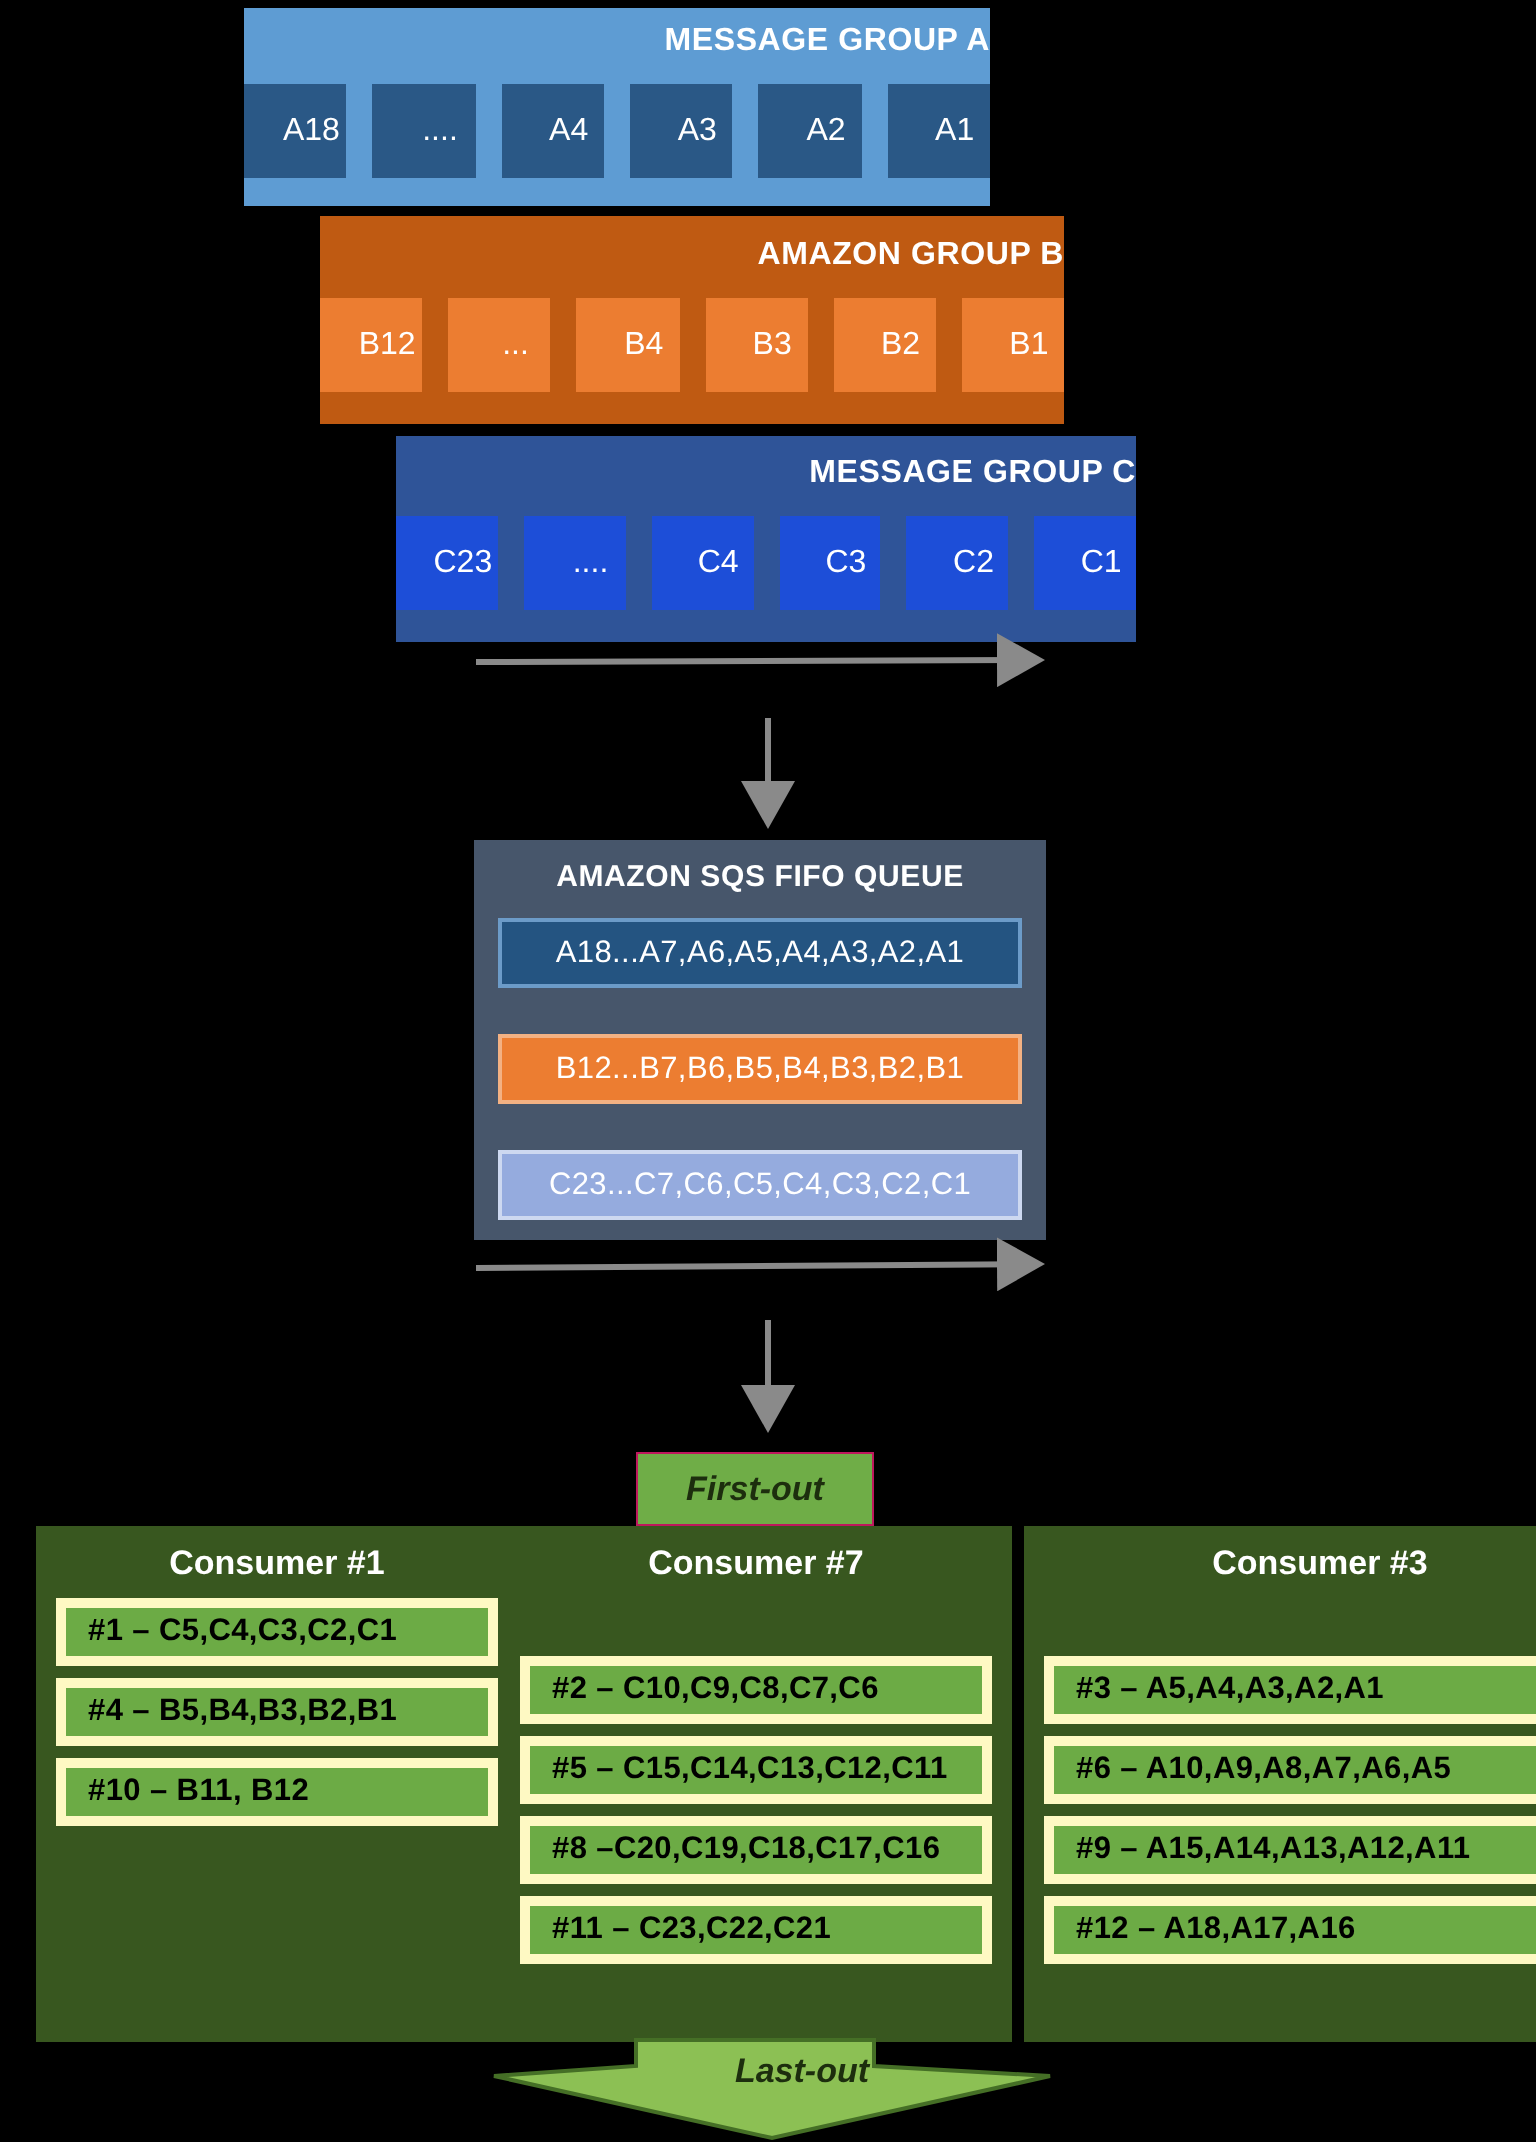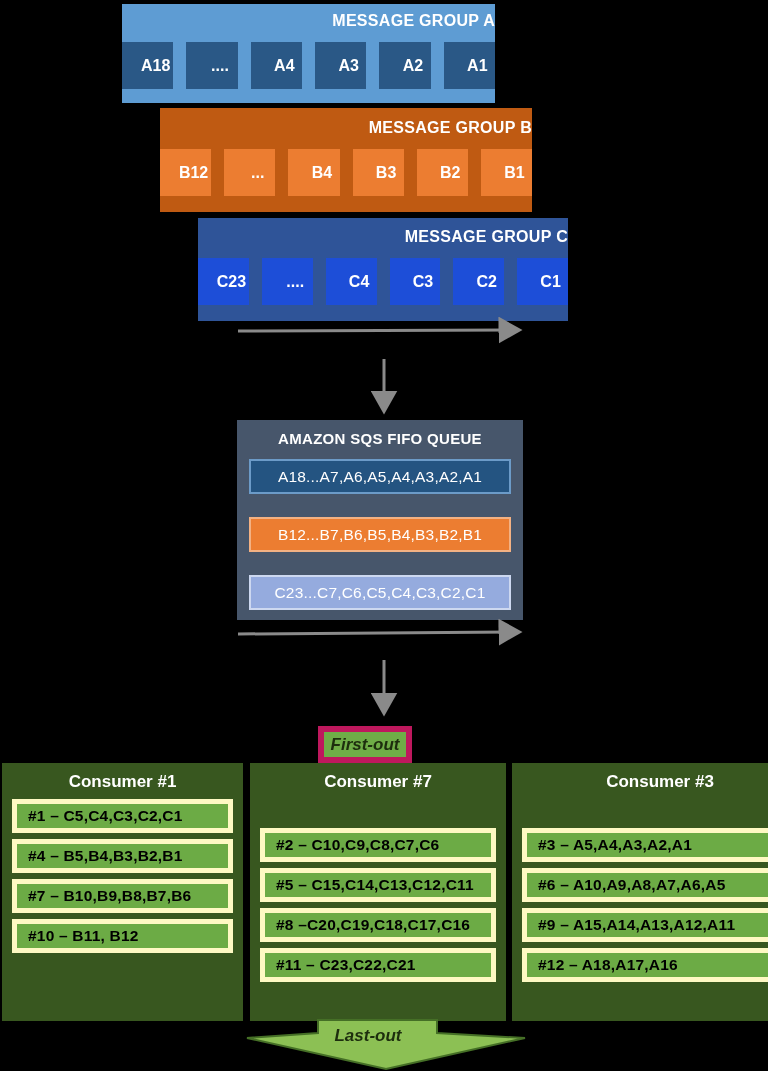--- a/index.html
+++ b/index.html
@@ -8,21 +8,21 @@
     font-family:"Liberation Sans",sans-serif;
   }
   
   .msg-group{position:absolute;box-sizing:border-box;padding-top:8px;}
   .msg-group .title{
     text-align:right;color:#fff;font-weight:bold;font-size:16px;letter-spacing:.3px;
   }
   .cell-row{display:flex;justify-content:center;gap:13px;margin-top:12px;}
   .cell{
     width:47px;height:47px;display:flex;align-items:center;justify-content:center;
-    color:#fff;font-size:16px;font-weight:700;padding-left:16px;
+    color:#fff;font-size:16px;font-weight:400;padding-left:16px;
   }
   #group-a{left:122px;top:4px;width:373px;height:99px;background:#5E9CD3;}
   #group-a .cell{background:#2A5886;}
   #group-b{left:160px;top:108px;width:372px;height:104px;background:#BF5A12;padding-top:11px;}
   #group-b .cell{background:#EC7D31;}
   #group-c{left:198px;top:218px;width:370px;height:103px;background:#2F5498;padding-top:10px;}
   #group-c .cell{background:#1d4ed8;}
   
   #queue{
     position:absolute;left:237px;top:420px;width:286px;height:200px;background:#47566B;
@@ -32,41 +32,41 @@
   .q-rows{display:flex;flex-direction:column;gap:23px;margin-top:12px;}
   .q-row{
     height:35px;box-sizing:border-box;display:flex;align-items:center;justify-content:center;
     color:#fff;font-size:15.5px;letter-spacing:.2px;
   }
   .q-row.qa{background:#245481;border:2px solid #6C9BC8;}
   .q-row.qb{background:#EC7D31;border:2px solid #F3B183;}
   .q-row.qc{background:#95ABDE;border:2px solid #CDD8F0;}
   
   #first-out{
-    position:absolute;left:318px;top:726px;width:94px;height:37px;background:#6FAD47;
-    border:6px solid #be185d;box-sizing:border-box;display:flex;align-items:center;justify-content:center;
+    position:absolute;left:318px;top:726px;width:119px;height:37px;background:#6FAD47;
+    border:1px solid #be185d;box-sizing:border-box;display:flex;align-items:center;justify-content:center;
     color:#1D2E0E;font-size:17px;font-weight:bold;font-style:italic;
   }
   #last-out-label{
-    position:absolute;left:283px;top:1026px;width:170px;text-align:center;
+    position:absolute;left:316px;top:1026px;width:170px;text-align:center;
     color:#1D2E0E;font-size:17px;font-weight:bold;font-style:italic;z-index:3;
   }
   
   .consumer{
     position:absolute;top:763px;height:258px;background:#38571F;box-sizing:border-box;padding-top:9px;
   }
   .consumer .title{text-align:center;color:#fff;font-weight:bold;font-size:17px;}
   .rows{display:flex;flex-direction:column;gap:6px;margin:7px 10px 0 10px;}
   .rows.rows-late{margin-top:36px;}
   .c-row{
     height:34px;box-sizing:border-box;background:#6CAB45;border:5px solid #fef9c3;
     display:flex;align-items:center;color:#000000;font-size:15.5px;font-weight:600;
     padding-left:11px;letter-spacing:.2px;
   }
-  #consumer-1{left:2px;width:241px;}
+  #consumer-1{left:18px;width:241px;}
   #consumer-2{left:250px;width:256px;}
   #consumer-3{left:512px;width:296px;}
   
   #flow-svg{position:absolute;left:0;top:0;z-index:2;pointer-events:none;}
 </style>
 </head>
 <body>
 
 <div id="canvas">
 
@@ -76,21 +76,21 @@
       <div class="cell">A18</div>
       <div class="cell">....</div>
       <div class="cell">A4</div>
       <div class="cell">A3</div>
       <div class="cell">A2</div>
       <div class="cell">A1</div>
     </div>
   </div>
 
   <div class="msg-group" id="group-b">
-    <div class="title">MESSAGE GROUP B</div>
+    <div class="title">AMAZON GROUP B</div>
     <div class="cell-row">
       <div class="cell">B12</div>
       <div class="cell">...</div>
       <div class="cell">B4</div>
       <div class="cell">B3</div>
       <div class="cell">B2</div>
       <div class="cell">B1</div>
     </div>
   </div>
 
@@ -115,21 +115,20 @@
     </div>
   </div>
 
   <div id="first-out">First-out</div>
 
   <div class="consumer" id="consumer-1">
     <div class="title">Consumer #1</div>
     <div class="rows">
       <div class="c-row">#1 – C5,C4,C3,C2,C1</div>
       <div class="c-row">#4 – B5,B4,B3,B2,B1</div>
-      <div class="c-row">#7 – B10,B9,B8,B7,B6</div>
       <div class="c-row">#10 – B11, B12</div>
     </div>
   </div>
 
   <div class="consumer" id="consumer-2">
     <div class="title">Consumer #7</div>
     <div class="rows rows-late">
       <div class="c-row">#2 – C10,C9,C8,C7,C6</div>
       <div class="c-row">#5 – C15,C14,C13,C12,C11</div>
       <div class="c-row">#8 –C20,C19,C18,C17,C16</div>

